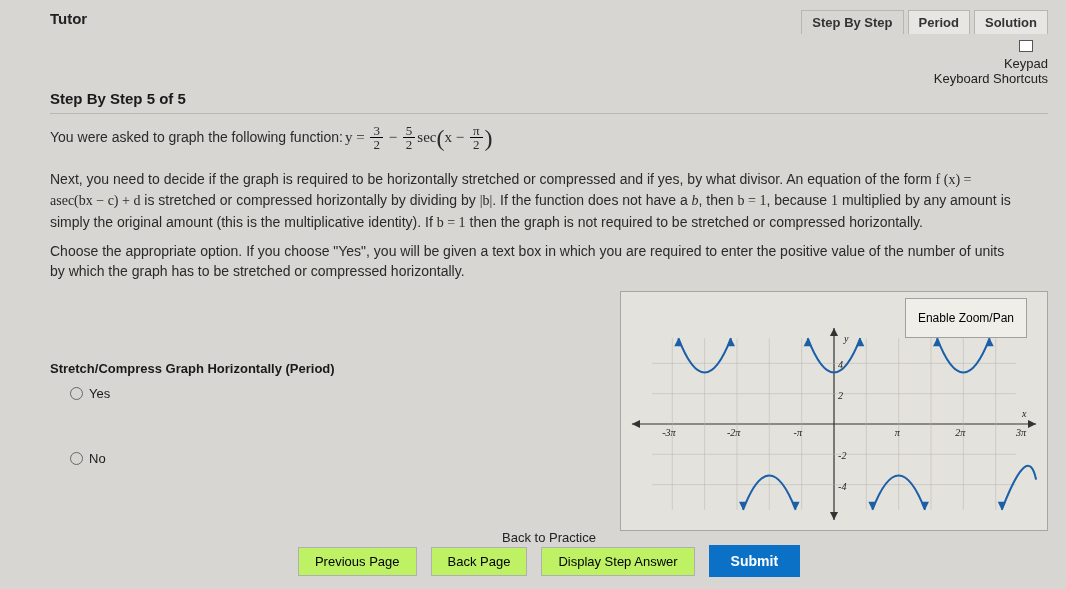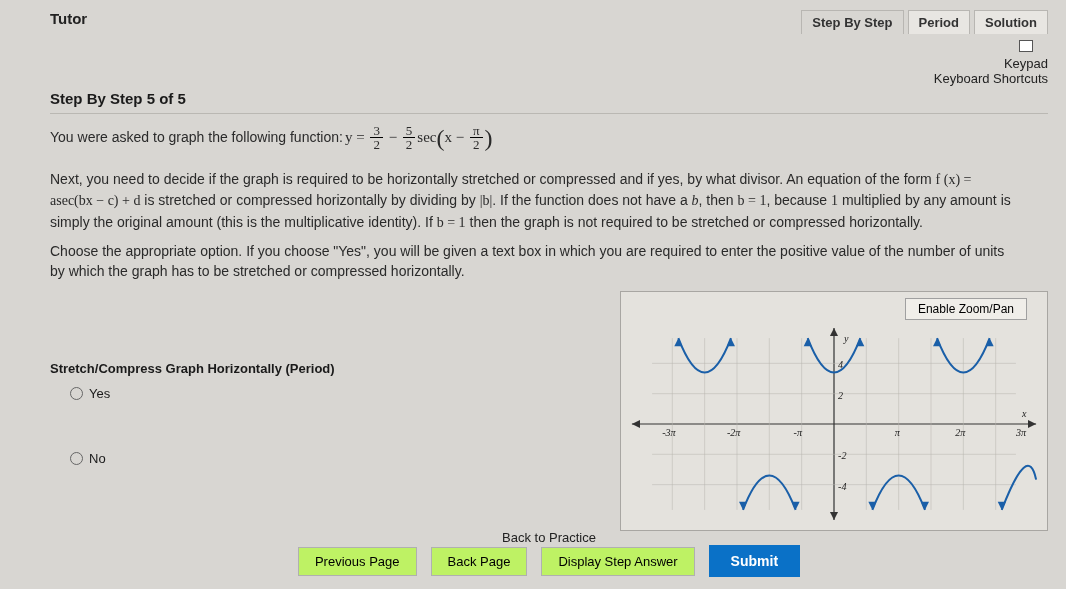--- a/index.html
+++ b/index.html
@@ -84,21 +84,21 @@
     background: #e4e2dd;
     padding: 0;
     position: relative;
     height: 240px;
   }
   .zoom-btn {
     position: absolute;
     top: 6px; right: 20px;
     border: 1px solid #a0a0a0;
     background: #f0eee9;
-    padding: 3px 12px;
+    padding: 12px 12px;
     font-size: 12px;
     cursor: pointer;
   }
   .graph-wrap {
     position: absolute;
     top: 36px; left: 10px; right: 10px; bottom: 10px;
   }
   .footer {
     position: absolute;
     bottom: 12px;

